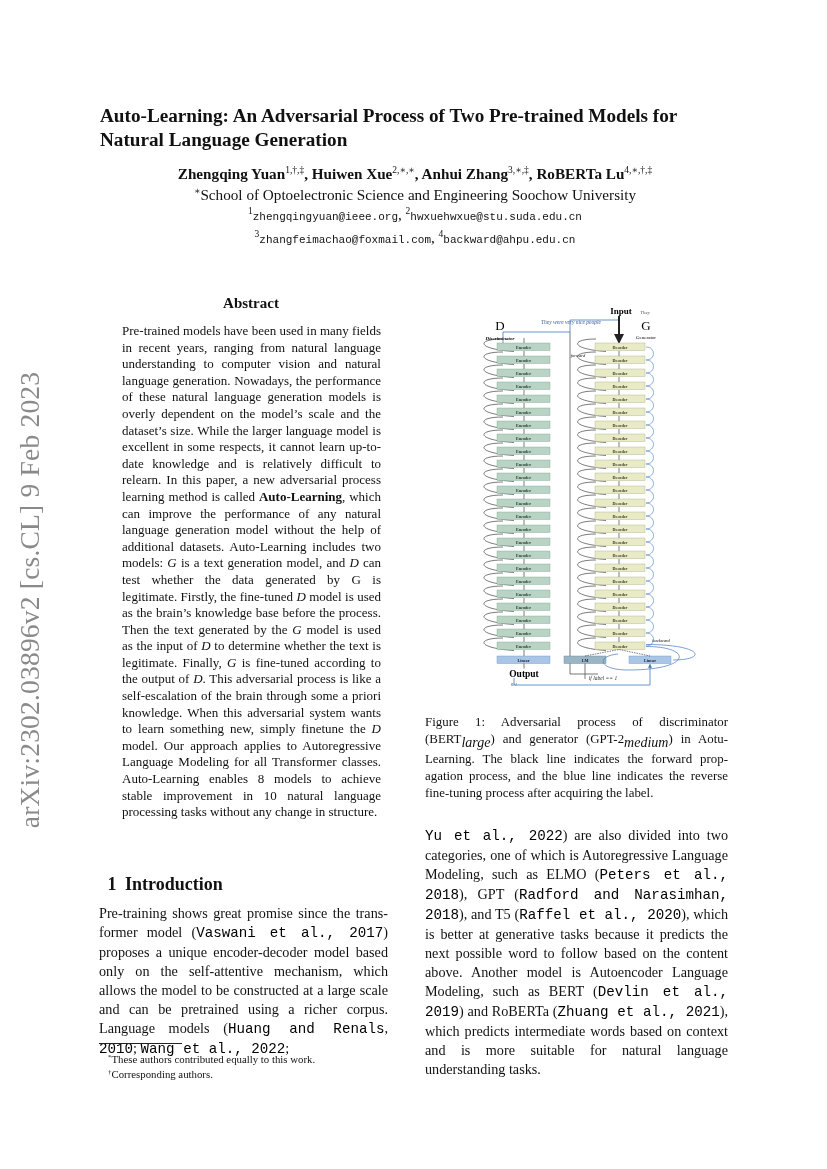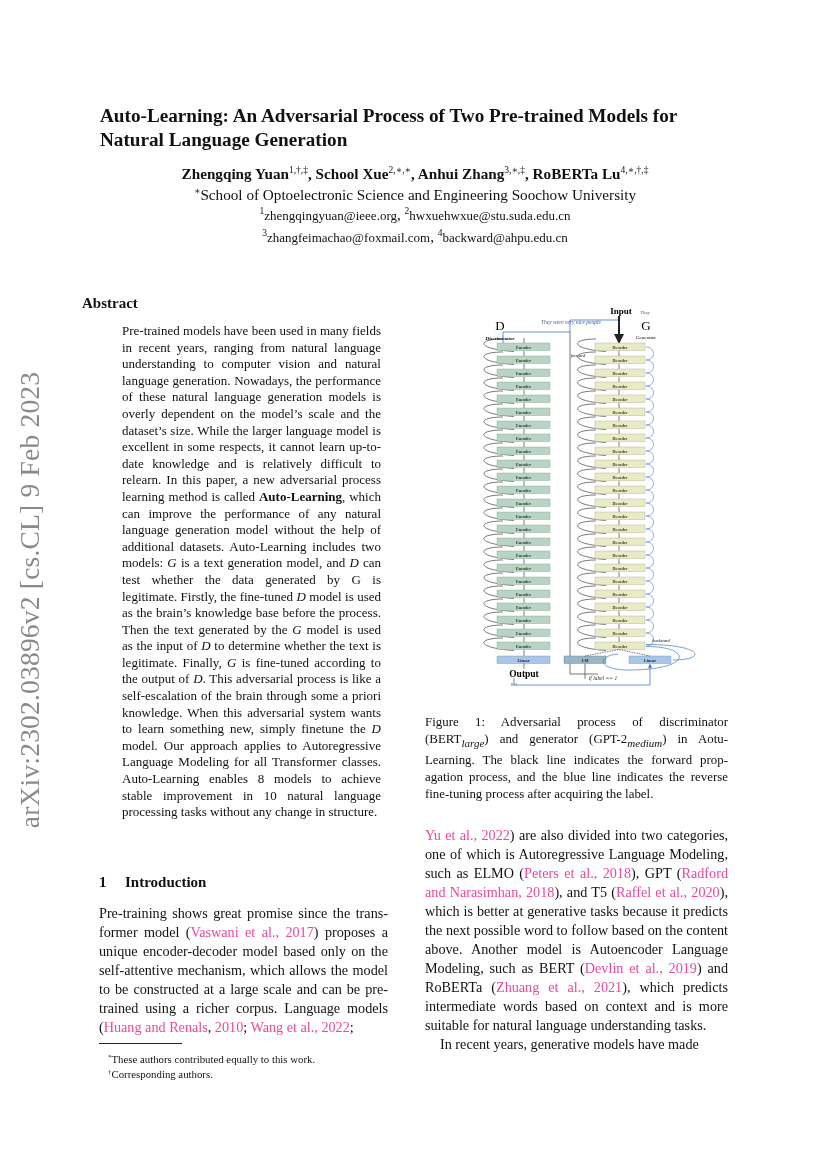--- a/index.html
+++ b/index.html
@@ -3,56 +3,56 @@
   <meta charset="utf-8">
   <style>
     html, body { margin: 0; padding: 0; background: #ffffff; }
     body { width: 827px; height: 1169px; position: relative; overflow: hidden; font-family: "Liberation Serif", "DejaVu Serif", serif; color: #111; }
     .arxiv { position: absolute; left: 10px; top: 340px; width: 40px; height: 520px; }
     .arxiv span { position: absolute; left: 50%; top: 50%; transform: translate(-50%, -50%) rotate(-90deg); white-space: nowrap; font-size: 27.5px; color: #8a8a8a; letter-spacing: 0.2px; }
     .title { position: absolute; left: 100px; width: 630px; top: 104px; text-align: left; font-weight: bold; font-size: 19.2px; line-height: 24px; }
     .authors { position: absolute; left: 100px; width: 630px; top: 164px; text-align: center; font-size: 15.2px; line-height: 20.5px; }
     .authors .names { font-weight: bold; }
     .authors sup { font-size: 9.5px; font-weight: normal; vertical-align: 6px; line-height: 0; }
-    .authors .mono { font-family: Liberation Serif, serif; font-size: 13px; }
-    .abstract-title { position: absolute; left: 82px; width: 304px; top: 295px; text-align: left; font-weight: bold; font-size: 15px; }
+    .authors .mono { font-family: Liberation Mono, monospace; font-size: 11px; }
+    .abstract-title { position: absolute; left: 99px; width: 304px; top: 295px; text-align: center; font-weight: bold; font-size: 15px; }
     .abstract { position: absolute; left: 122px; width: 259px; top: 323px; font-size: 13px; line-height: 16.6px; text-align: justify; hyphens: manual; }
     .abstract b { font-weight: bold; margin-top: 44px; }
     .abstract i { font-style: italic; }
-    .section { position: absolute; left: 99px; top: 874px; font-weight: bold; font-size: 15px; }
+    .section { position: absolute; left: 99px; top: 874px; font-weight: bold; font-size: 18px; text-align: center; }
     .section .num { display: inline-block; width: 26px; }
     .body-text { font-size: 14.2px; line-height: 19px; text-align: justify; }
     .intro { position: absolute; left: 99px; width: 289px; top: 904px; }
-    .cite { color: #ec4899; }
+    .cite { color: #000000; font-family: Liberation Mono, monospace; }
     .fn-rule { position: absolute; left: 99px; top: 1043px; width: 83px; border-top: 0.8px solid #222; }
     .footnotes { position: absolute; left: 108px; top: 1046px; font-size: 10.8px; line-height: 15px; margin-top: 6px; }
     .footnotes sup { font-size: 7px; vertical-align: 4px; line-height: 0; }
     .figure { position: absolute; left: 478px; top: 302px; width: 245px; height: 388px; }
     .caption { position: absolute; left: 425px; width: 303px; top: 714px; font-size: 12.9px; line-height: 17px; text-align: justify; }
-    .caption sub { font-size: 11px; font-style: italic; }
+    .caption sub { font-size: 14px; font-style: italic; }
     .right-text { position: absolute; left: 425px; width: 303px; top: 826px; }
     .indent { text-indent: 15px; display: block; }
     p { margin: 0; }
   </style>
 </head>
 <body>
 
 <div class="arxiv">
     <span>arXiv:2302.03896v2  [cs.CL]  9 Feb 2023</span>
   </div>
 
 <div class="title">
   <div>Auto-Learning: An Adversarial Process of Two Pre-trained Models for</div>
   <div>Natural Language Generation</div>
 </div>
 
 <div class="authors">
   <div class="names">
     <span>Zhengqing Yuan</span><sup>1,†,‡</sup>,
-    <span>School Xue</span><sup>2,∗,∗</sup>,
+    <span>Huiwen Xue</span><sup>2,∗,∗</sup>,
     <span>Anhui Zhang</span><sup>3,∗,‡</sup>,
     <span>RoBERTa Lu</span><sup>4,∗,†,‡</sup>
   </div>
   <div><sup>∗</sup><span>School of Optoelectronic Science and Engineering Soochow University</span></div>
   <div><sup>1</sup><span class="mono">zhengqingyuan@ieee.org</span>, <sup>2</sup><span class="mono">hwxuehwxue@stu.suda.edu.cn</span></div>
   <div><sup>3</sup><span class="mono">zhangfeimachao@foxmail.com</span>, <sup>4</sup><span class="mono">backward@ahpu.edu.cn</span></div>
 </div>
 
 <div class="abstract-title">Abstract</div>
 <div class="abstract">
@@ -332,14 +332,13 @@
         <path d="M36 376 V383 H172 V362.5" fill="none" stroke="#3f78c6" stroke-width="0.8" marker-end="url(#arrB)"></path>
         <path d="M107 361.5 V377" fill="none" stroke="#555" stroke-width="0.8"></path>
       </g>
   </svg>
 </div>
 
 <div class="caption"><span>Figure 1:  Adversarial process of discriminator (BERT</span><sub>large</sub><span>) and generator (GPT-2</span><sub>medium</sub><span>) in Aotu-Learning.  The black line indicates the forward prop­agation process, and the blue line indicates the reverse fine-tuning process after acquiring the label.</span></div>
 
 <div class="right-text body-text">
   <p><span class="cite">Yu et al., 2022</span><span>) are also divided into two categories, one of which is Autoregressive Language Model­ing, such as ELMO (</span><span class="cite">Peters et al., 2018</span><span>), GPT (</span><span class="cite">Rad­ford and Narasimhan, 2018</span><span>), and T5 (</span><span class="cite">Raffel et al., 2020</span><span>), which is better at generative tasks because it predicts the next possible word to follow based on the content above. Another model is Autoencoder Language Modeling, such as BERT (</span><span class="cite">Devlin et al., 2019</span><span>) and RoBERTa (</span><span class="cite">Zhuang et al., 2021</span><span>), which predicts intermediate words based on context and is more suitable for natural language understanding tasks.</span></p>
-  <p class="indent">In recent years, generative models have made</p>
 </div>
 
 </body></html>

